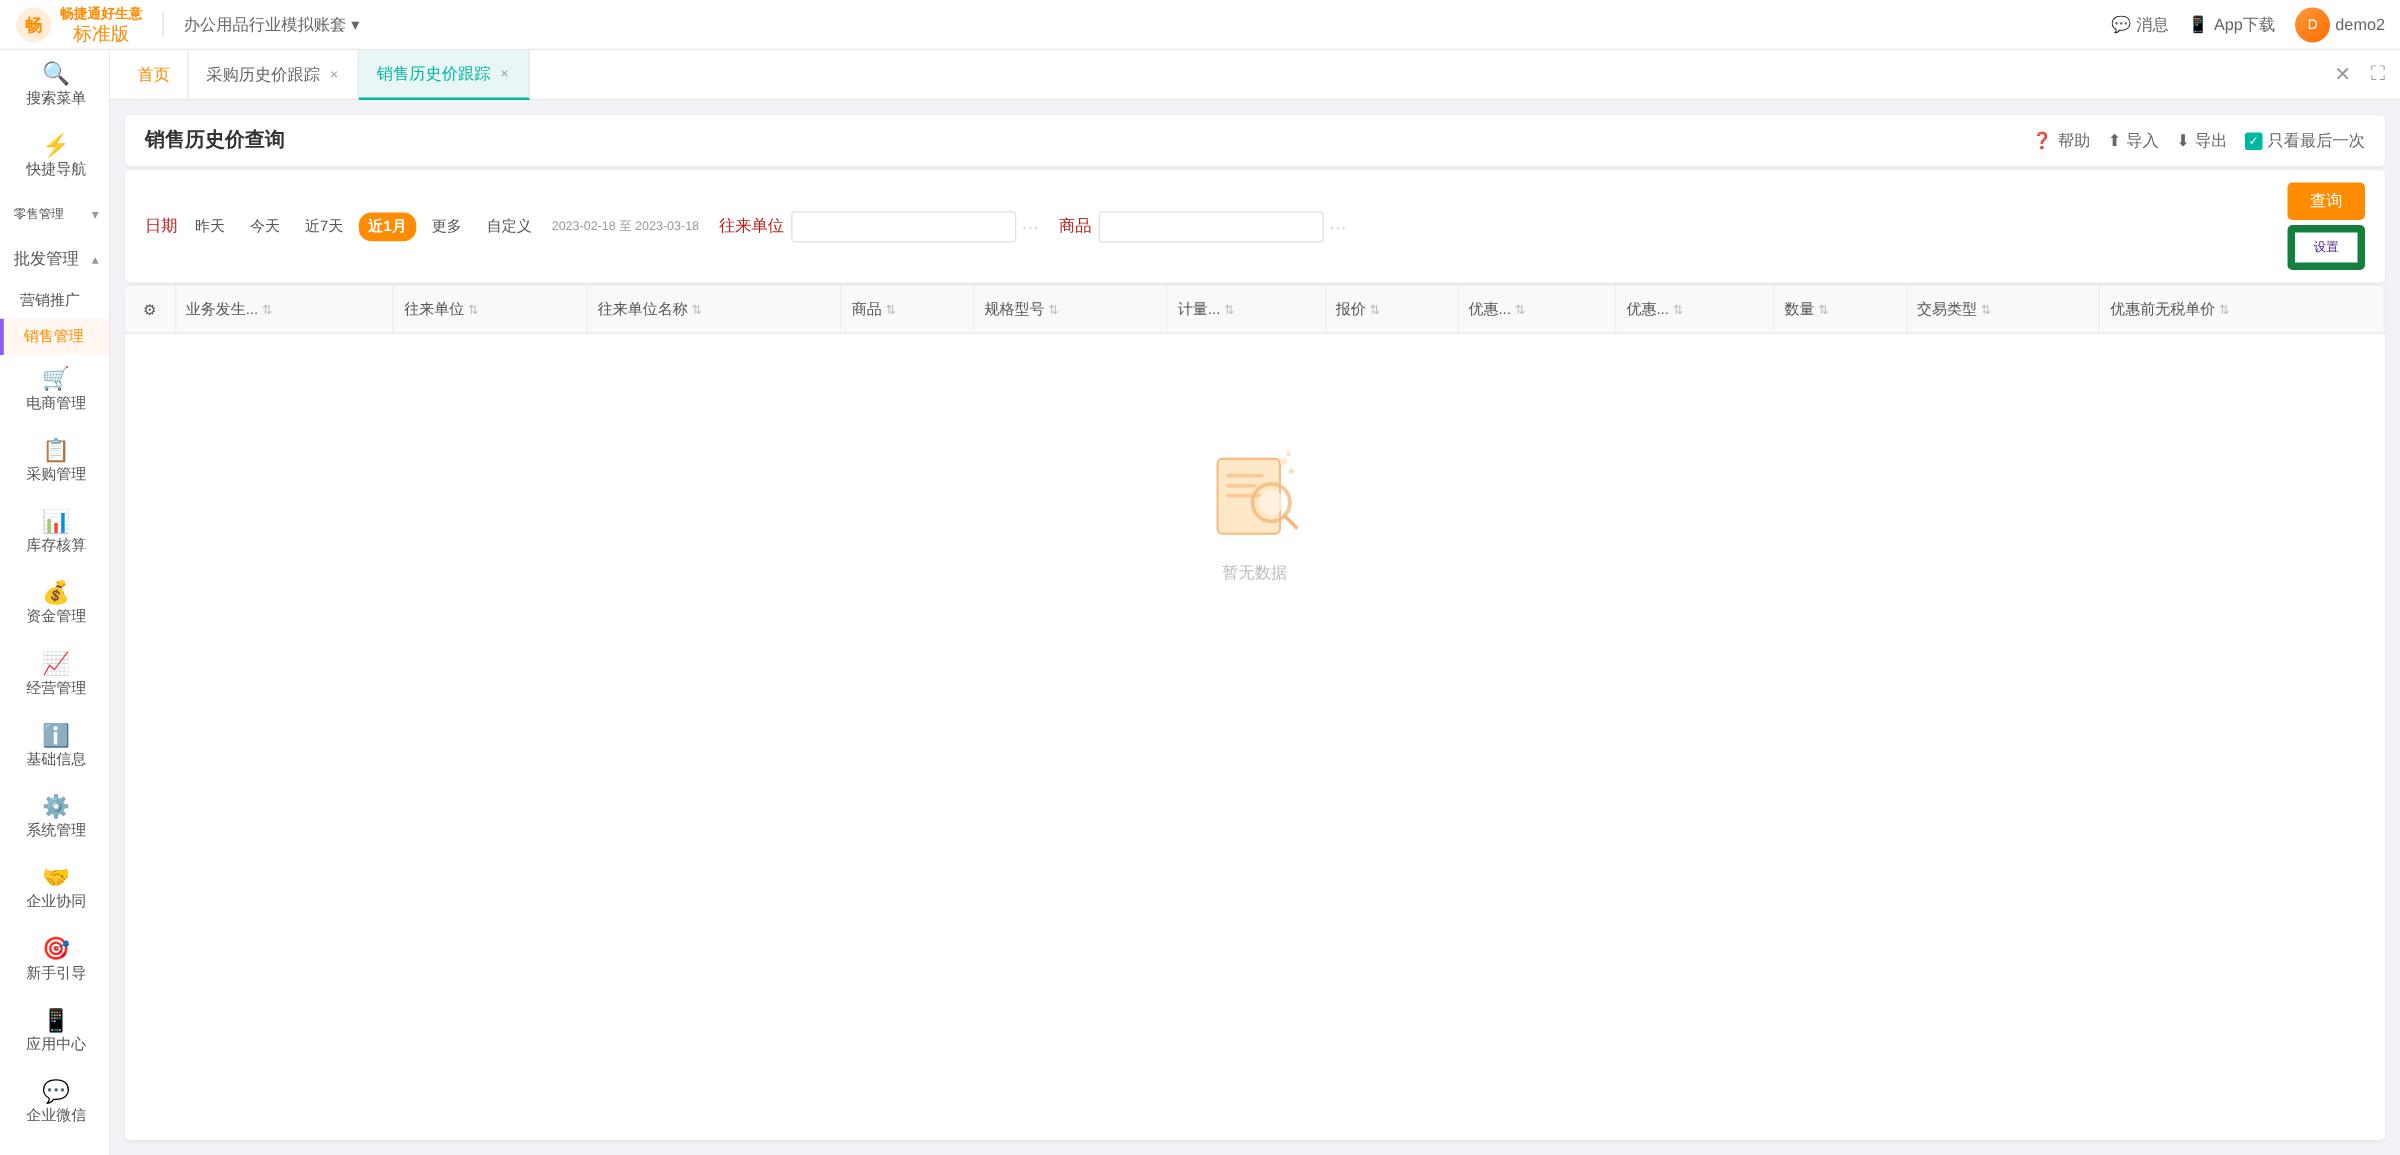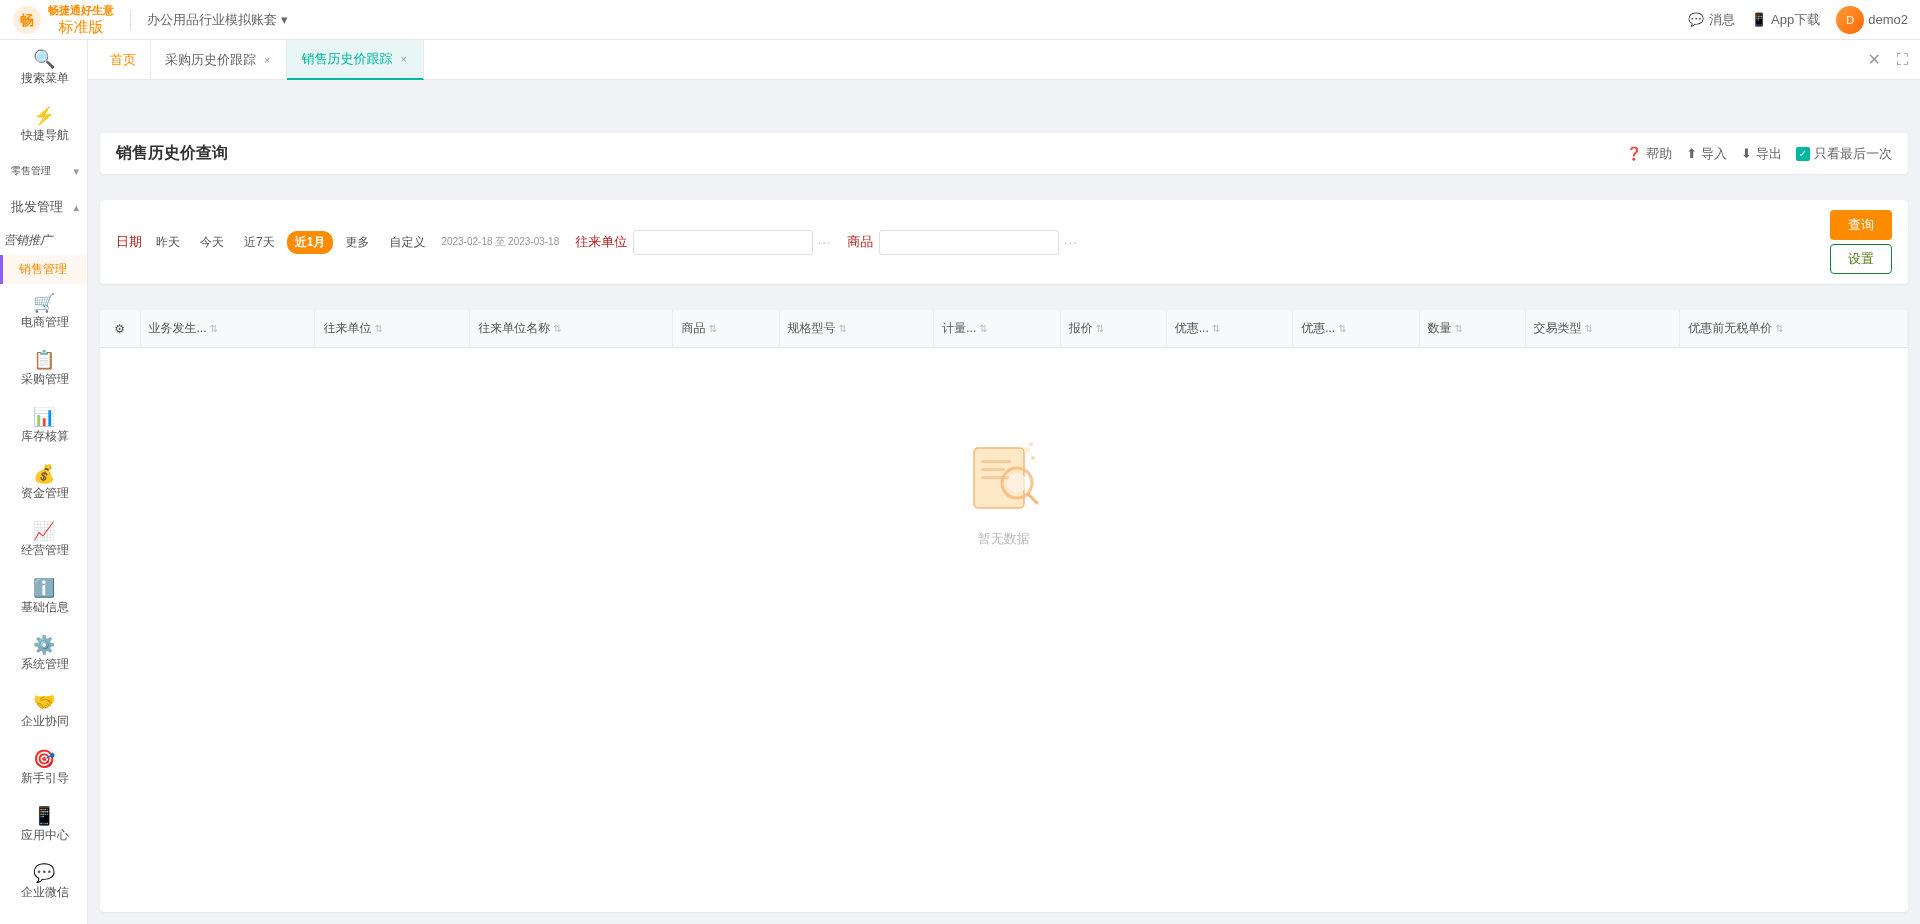--- a/index.html
+++ b/index.html
@@ -166,22 +166,21 @@
       padding: 4px;
     }
 
     
     .page-content {
       flex: 1;
       padding: 12px;
       overflow: auto;
       display: flex;
       flex-direction: column;
-      gap: 26px;
-      margin-top: 41px;
+      gap: 3px;
     }
 
     
     .page-title-bar {
       background: #fff;
       padding: 10px 16px;
       display: flex;
       align-items: center;
       justify-content: space-between;
       border-radius: 4px;
@@ -297,25 +296,25 @@
       color: #fff;
       border: none;
       border-radius: 4px;
       padding: 6px 18px;
       font-size: 13px;
       cursor: pointer;
       font-family: inherit;
     }
     .settings-btn {
       background: #fff;
-      color: #4d7c0f;
-      border: 1px solid #15803d;
+      color: #4c1d95;
+      border: 6px solid #15803d;
       border-radius: 4px;
       padding: 5px 14px;
-      font-size: 13px;
+      font-size: 10px;
       cursor: pointer;
       font-family: inherit;
     }
     .btn-group-right {
       display: flex;
       flex-direction: column;
       gap: 4px;
       margin-left: auto;
     }
 
@@ -433,21 +432,21 @@
       <span>快捷导航</span>
     </div>
     <div class="sidebar-item" style="flex-direction:row;justify-content:space-between;padding:10px 8px;">
       <span style="font-size:10px;">零售管理</span>
       <span style="font-size:11px;color:#999;">▾</span>
     </div>
     <div class="sidebar-item" style="flex-direction:row;justify-content:space-between;padding:10px 8px;">
       <span style="font-size:13px;">批发管理</span>
       <span style="font-size:11px;color:#999;">▴</span>
     </div>
-    <div class="sidebar-sub" style="padding-left:4px;font-style:italic;">
+    <div class="sidebar-sub" style="padding-left:16px;">
       <span>营销推广</span>
     </div>
     <div class="sidebar-sub active" style="padding-left:16px;color:#ff8c00;font-weight:500;background:#fff7f0;border-left:3px solid #8b5cf6;">
       <span>销售管理</span>
     </div>
     <div class="sidebar-item">
       <span class="sidebar-icon">🛒</span>
       <span>电商管理</span>
     </div>
     <div class="sidebar-item">

